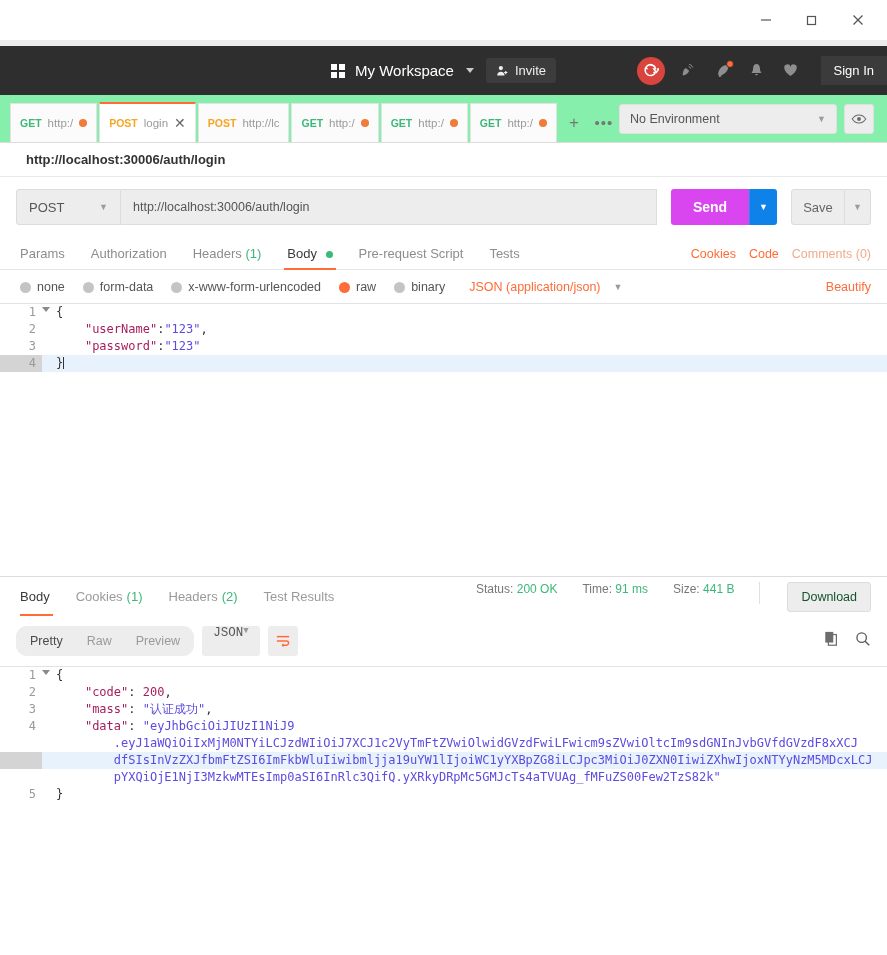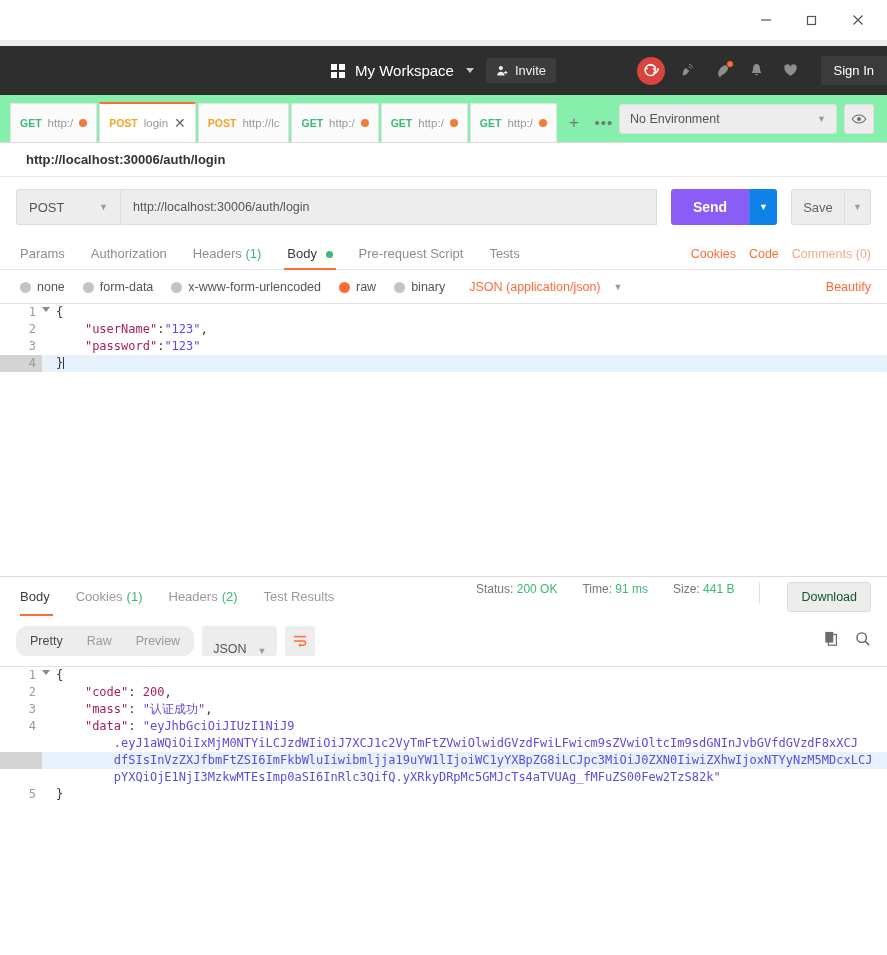--- a/index.html
+++ b/index.html
@@ -133,21 +133,21 @@
     width:105px; height:36px; background:#ededed; border:1px solid #dcdcdc;
     display:flex; align-items:center; padding:0 12px;
     font-size:13px; color:#555; border-radius:3px 0 0 3px;
   }
   .method-box .caret { margin-left:auto; color:#9b9b9b; font-size:9px; }
   .url-input {
     flex:1; height:36px; background:#ededed; border:1px solid #dcdcdc; border-left:none;
     display:flex; align-items:center; padding:0 12px; font-size:12.5px; color:#555;
   }
   .send-btn {
-    width:78px; height:36px; background:#8b5cf6; color:#fff;
+    width:78px; height:36px; background:#d946ef; color:#fff;
     display:flex;align-items:center;justify-content:center;
     font-size:14px; font-weight:bold; margin-left:14px; border-radius:3px 0 0 3px;
   }
   .send-caret {
     width:28px;height:36px;background:#0e82e8;color:#fff;
     display:flex;align-items:center;justify-content:center;
     border-left:1px solid #2a90ea; border-radius:0 3px 3px 0; font-size:9px;
   }
   .save-btn {
     width:54px;height:36px;background:#ededed;border:1px solid #dcdcdc;
@@ -241,22 +241,22 @@
     padding:7px 13px; font-size:12.5px; color:#14532d; margin-left:2px;
   }
 
   .fmtbar { display:flex; align-items:center; padding:10px 16px; gap:8px; }
   .seg {
     background:#ededed; border-radius:11px; display:flex; align-items:center;
     height:30px; padding:0 2px;
   }
   .seg span { font-size:12.5px; color:#9a9a9a; padding:0 12px; }
   .seg span.on { color:#4a4a4a; }
-  .fmt-json { background:#ededed;border-radius:3px;height:30px;display:flex;align-items:flex-end;
-              padding:0 11px; font-size:12.5px; color:#555; gap:11px;}
+  .fmt-json { background:#ededed;border-radius:3px;height:30px;display:flex;align-items:flex-start;
+              padding:0 11px; font-size:12.5px; color:#555; font-family:Liberation Mono, monospace;}
   .fmt-json .caret { color:#999; font-size:9px; }
   .wrap-btn {
     background:#ededed;border-radius:3px;height:30px;width:30px;
     display:flex;align-items:center;justify-content:center;
   }
   .fmt-right { margin-left:auto; display:flex; align-items:center; gap:16px; color:#6d6d6d; }
 
   .resp-editor { border-top:1px solid #e3e3e3; height:140px; overflow:hidden; }
 </style>
 </head>

